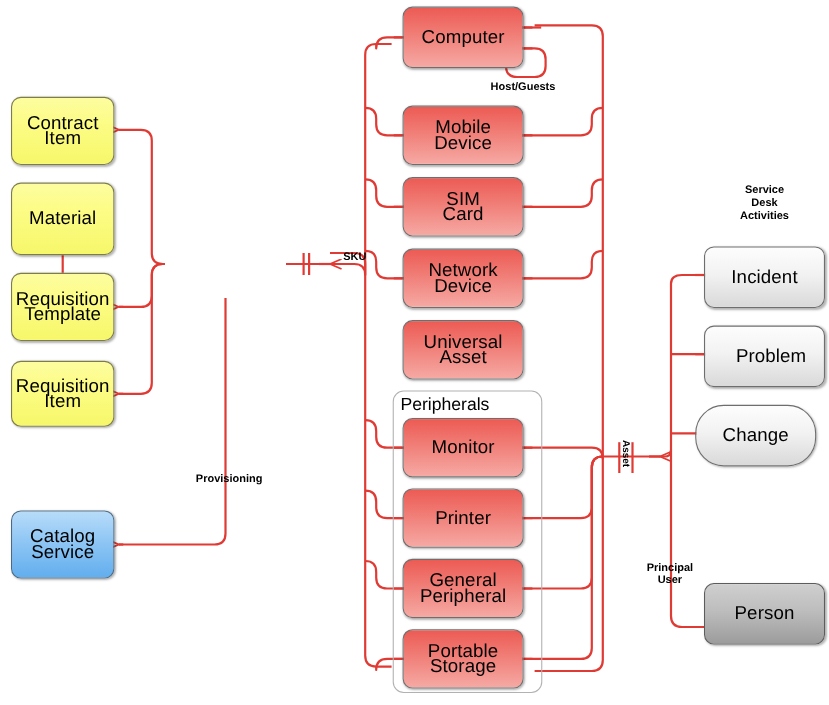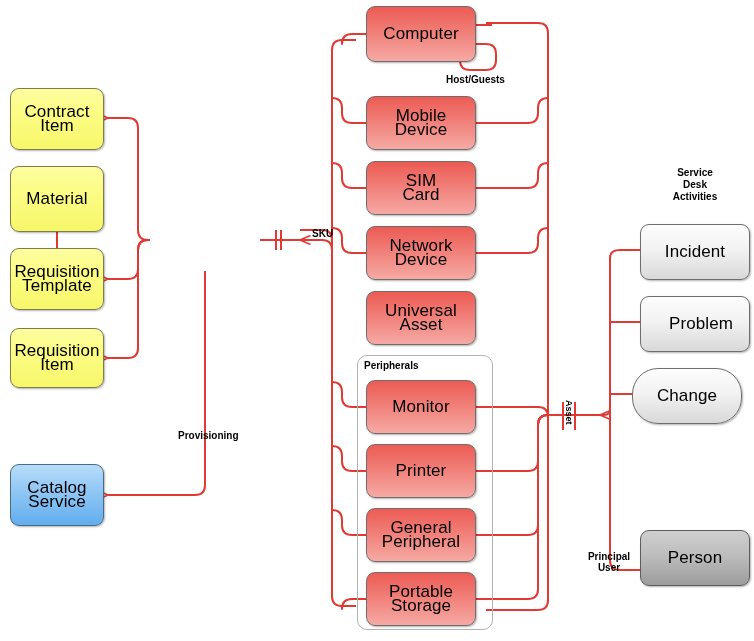--- a/index.html
+++ b/index.html
@@ -60,22 +60,22 @@
   .group-box{
     position:absolute;
     box-sizing:border-box;
     border:1px solid #b2b2b2;
     border-radius:10px;
     background:transparent;
     z-index:2;
   }
   .group-title{
     position:absolute;
-    font-size:10px;
-    font-weight:bold;
+    font-size:16px;
+    font-weight:normal;
     color:#000;
     z-index:6;
     white-space:nowrap;
   }
 
   
   .elabel{
     position:absolute;
     font-size:10px;
     font-weight:bold;
@@ -286,15 +286,15 @@
   </div>
 
   <div class="elabel" style="left:312px;top:228px;">SKU</div>
 
   <div class="elabel" style="left:446px;top:74px;">Host/Guests</div>
 
   <div class="elabel" style="left:178px;top:430px;">Provisioning</div>
 
   <div class="vlabel" style="left:574px;top:400px;">Asset</div>
 
-  <div class="elabel center" style="left:586px;top:511px;width:46px;margin-top:40px;">Principal<br>User</div>
+  <div class="elabel center" style="left:586px;top:511px;width:46px;">Principal<br>User</div>
 
 </div>
 
 </body></html>

